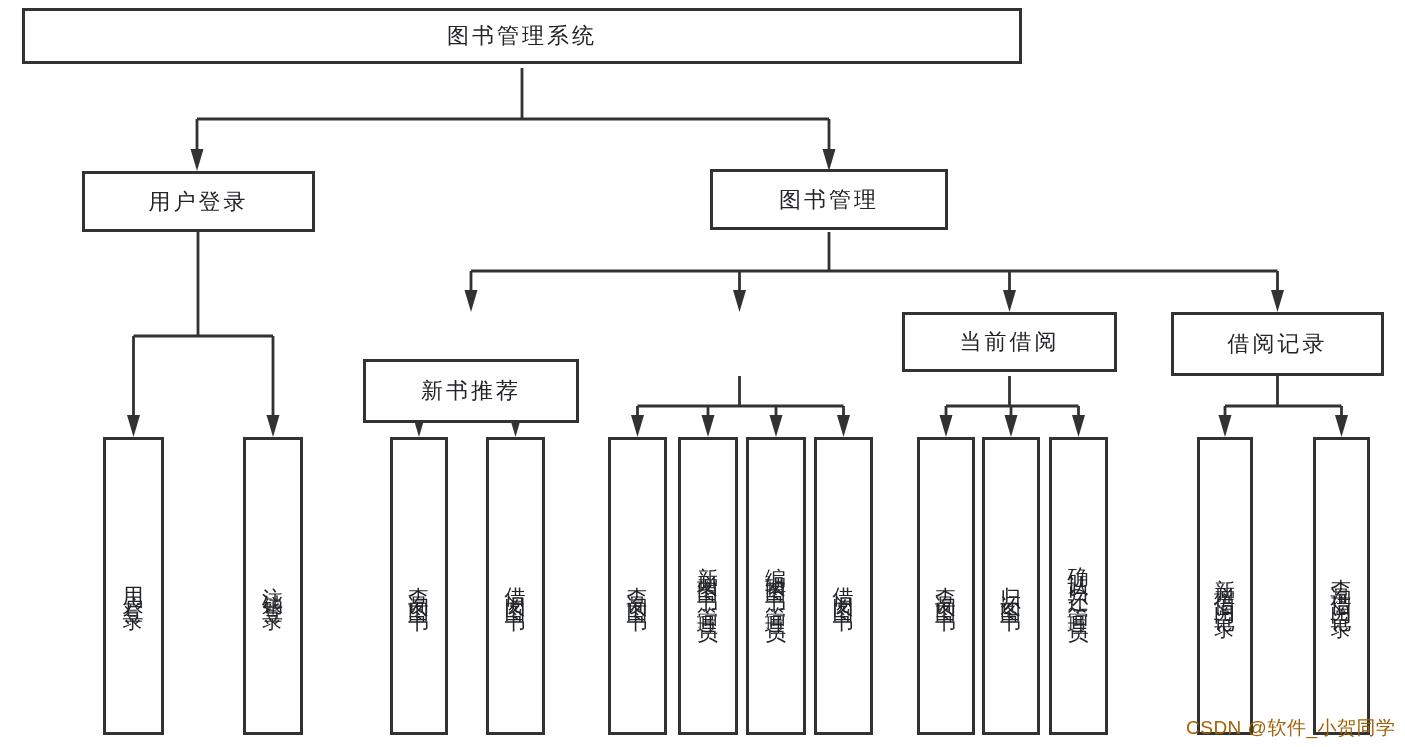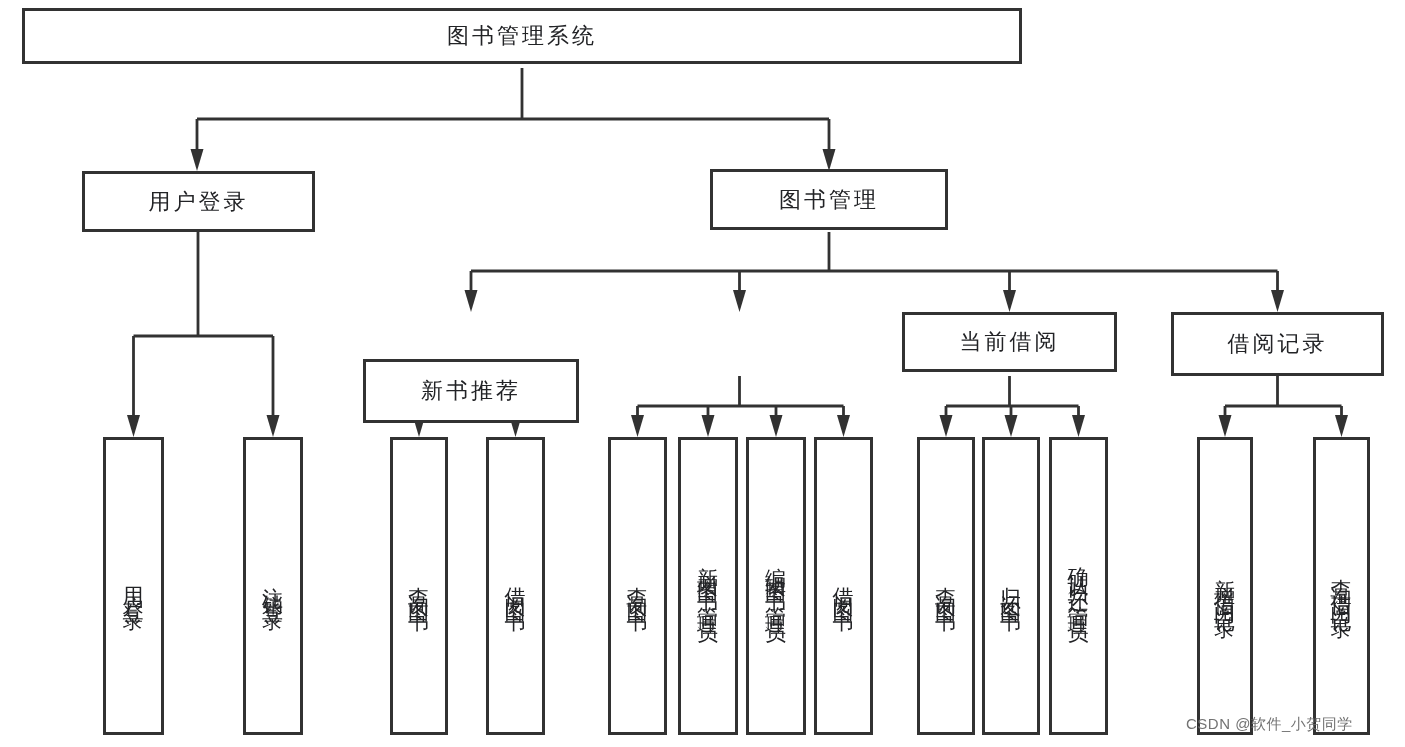--- a/index.html
+++ b/index.html
@@ -45,23 +45,23 @@
     text-orientation: mixed;
     font-size: 21px;
     letter-spacing: 8px;
     line-height: 1;
     white-space: nowrap;
   }
   #watermark {
     position: absolute;
     left: 1186px;
     top: 715px;
-    font-size: 15px;
+    font-size: 19px;
     letter-spacing: 0.5px;
-    color: #737373;
+    color: #a16207;
     white-space: nowrap;
     z-index: 5;
   }
 </style>
 </head>
 <body>
 
 <div id="page">
 
   <svg id="wires" viewBox="0 0 1405 747" xmlns="http://www.w3.org/2000/svg">

